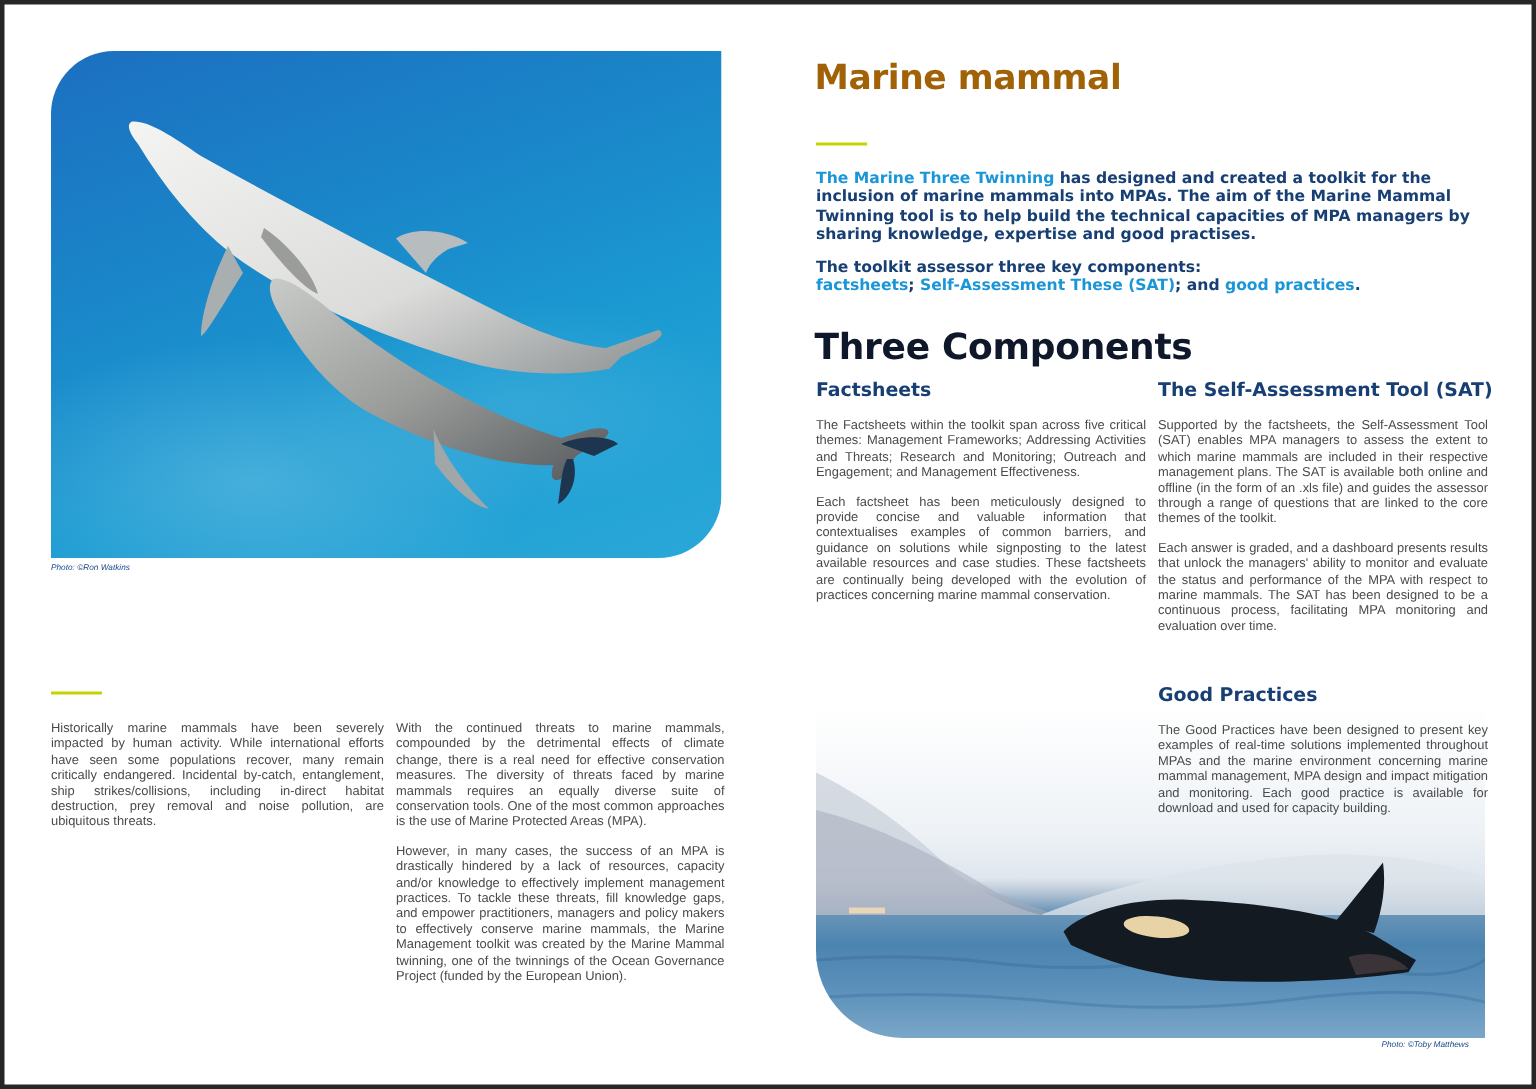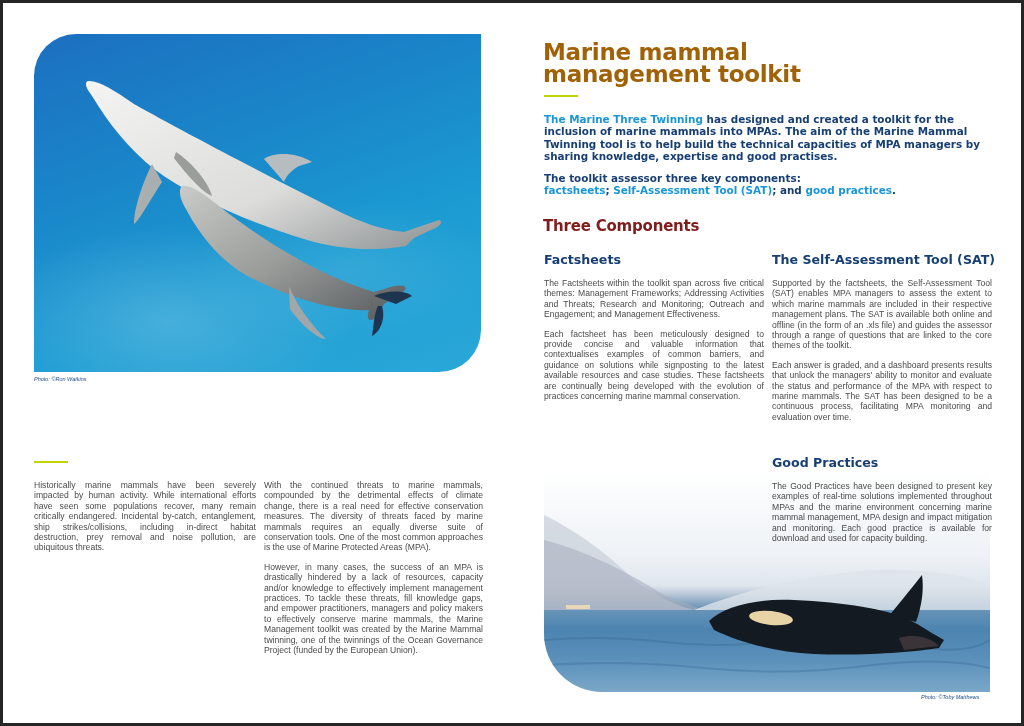--- a/index.html
+++ b/index.html
@@ -46,21 +46,21 @@
 
   .intro {
     font-family: "DejaVu Sans", sans-serif; font-weight: bold;
     font-size: 10.4px; line-height: 12.3px; color: #173f74;
     margin: 0;
   }
   .intro .hl { color: #1a96d8; }
 
   .h-blue-big {
     font-family: "DejaVu Sans", sans-serif; font-weight: bold;
-    font-size: 15px; color: #7f1d1d; letter-spacing: -0.2px;
+    font-size: 24px; color: #0f172a; letter-spacing: -0.2px;
   }
   .h-blue {
     font-family: "DejaVu Sans", sans-serif; font-weight: bold;
     font-size: 12.6px; color: #173f74;
   }
 
   
   .photo-orca {
     left: 541px; top: 467px; width: 446px; height: 222px;
     border-radius: 0 0 0 58px; overflow: hidden;
@@ -109,31 +109,30 @@
   <div class="abs body-text" style="left:31px; top:477px; width:222px;">
     <p>Historically marine mammals have been severely impacted by human activity. While international efforts have seen some populations recover, many remain critically endangered. Incidental by-catch, entanglement, ship strikes/collisions, including in-direct habitat destruction, prey removal and noise pollution, are ubiquitous threats.</p>
   </div>
   <div class="abs body-text" style="left:261px; top:477px; width:219px;">
     <p>With the continued threats to marine mammals, compounded by the detrimental effects of climate change, there is a real need for effective conservation measures. The diversity of threats faced by marine mammals requires an equally diverse suite of conservation tools. One of the most common approaches is the use of Marine Protected Areas (MPA).</p>
     <p>However, in many cases, the success of an MPA is drastically hindered by a lack of resources, capacity and/or knowledge to effectively implement management practices. To tackle these threats, fill knowledge gaps, and empower practitioners, managers and policy makers to effectively conserve marine mammals, the Marine Management toolkit was created by the Marine Mammal twinning, one of the twinnings of the Ocean Governance Project (funded by the European Union).</p>
   </div>
 
   <div class="abs h-green" style="left:540px; top:39px; font-size:23px;">
     <div>Marine mammal</div>
-    <div>management toolkit</div>
   </div>
   <div class="abs accent-line" style="left:541px; top:92px;"></div>
 
   <p class="abs intro" style="left:541px; top:110px; width:450px;">
     <span class="hl">The Marine Three Twinning</span><span> has designed and created a toolkit for the inclusion of marine mammals into MPAs. The aim of the Marine Mammal Twinning tool is to help build the technical capacities of MPA managers by sharing knowledge, expertise and good practises.</span>
   </p>
 
   <p class="abs intro" style="left:541px; top:169px; width:450px;">
     <span>The toolkit assessor three key components:</span><br>
-    <span class="hl">factsheets</span><span>; </span><span class="hl">Self-Assessment Tool (SAT)</span><span>; and </span><span class="hl">good practices</span><span>.</span>
+    <span class="hl">factsheets</span><span>; </span><span class="hl">Self-Assessment These (SAT)</span><span>; and </span><span class="hl">good practices</span><span>.</span>
   </p>
 
   <div class="abs h-blue-big" style="left:540px; top:214px;">Three Components</div>
 
   <div class="abs h-blue" style="left:541px; top:249px;">Factsheets</div>
   <div class="abs h-blue" style="left:769px; top:249px;">The Self-Assessment Tool (SAT)</div>
 
   <div class="abs body-text" style="left:541px; top:275px; width:220px;">
     <p>The Factsheets within the toolkit span across five critical themes: Management Frameworks; Addressing Activities and Threats; Research and Monitoring; Outreach and Engagement; and Management Effectiveness.</p>
     <p>Each factsheet has been meticulously designed to provide concise and valuable information that contextualises examples of common barriers, and guidance on solutions while signposting to the latest available resources and case studies. These factsheets are continually being developed with the evolution of practices concerning marine mammal conservation.</p>

